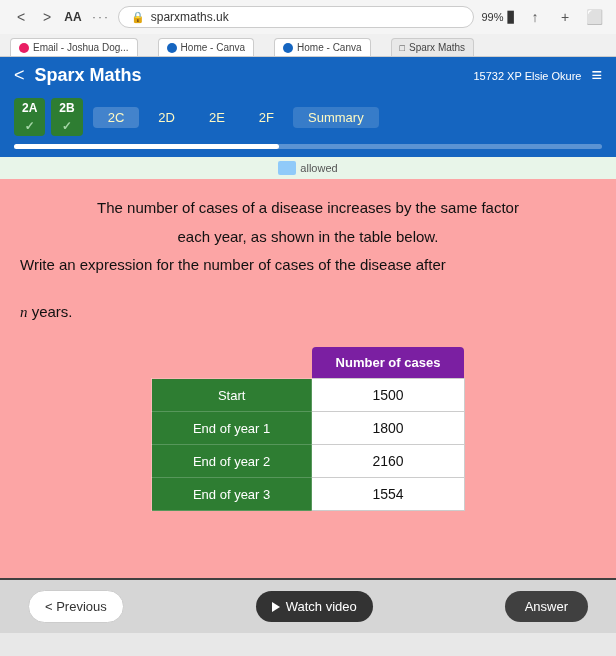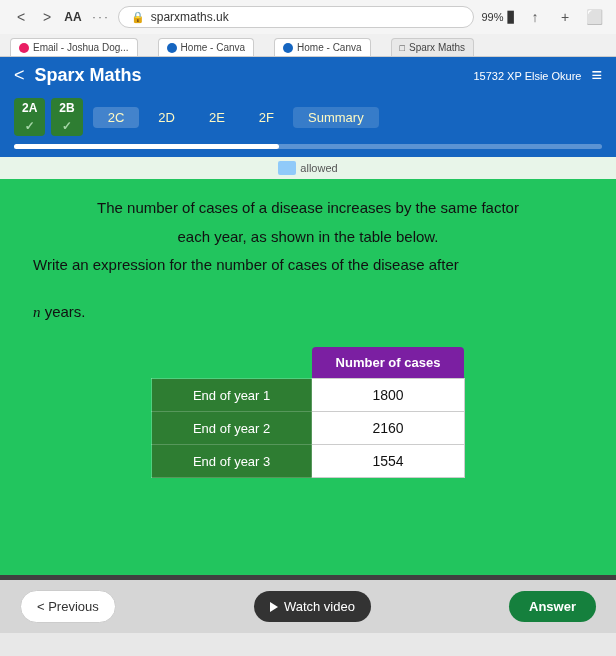--- a/index.html
+++ b/index.html
@@ -210,22 +210,22 @@
     .llm-icon {
       width: 18px; height: 14px;
       background: #90caf9;
       border-radius: 2px;
       display: inline-block;
     }
 
     
     .main-content {
       flex: 1;
-      padding: 18px 33px;
-      background: #22c55e;
+      padding: 18px 20px;
+      background: #fca5a5;
       overflow-y: auto;
     }
     .question-text {
       font-size: 15px;
       color: #111;
       text-align: center;
       line-height: 1.5;
       margin-bottom: 6px;
     }
     .expression-text {
@@ -273,22 +273,22 @@
       border: 1px solid #ccc;
       min-width: 140px;
     }
 
     
     .bottom-bar {
       background: #d6d6d6;
       display: flex;
       align-items: center;
       justify-content: space-between;
-      padding: 10px 20px;
-      border-top: 5px solid #404040;
+      padding: 10px 28px;
+      border-top: 2px solid #404040;
     }
     .prev-btn {
       background: white;
       border: 1px solid #ccc;
       border-radius: 20px;
       padding: 8px 16px;
       font-size: 13px;
       cursor: pointer;
       color: #333;
       display: flex;
@@ -308,27 +308,27 @@
       gap: 6px;
     }
     .watch-icon {
       width: 0;
       height: 0;
       border-top: 5px solid transparent;
       border-bottom: 5px solid transparent;
       border-left: 8px solid white;
     }
     .answer-btn {
-      background: #15803d;
+      background: #404040;
       color: white;
       border: none;
       border-radius: 20px;
       padding: 8px 20px;
       font-size: 13px;
-      font-weight: bold;
+      font-weight: normal;
       cursor: pointer;
     }
   </style>
 </head>
 <body>
 
 <div class="browser-chrome">
   <div class="browser-toolbar">
     <div class="nav-buttons">
       <button class="nav-btn">&lt;</button>
@@ -421,20 +421,24 @@
 
     <div class="table-wrapper">
       <table class="data-table">
         <thead>
           <tr>
             <th style="background:transparent;border:none;padding:0;"></th>
             <th class="table-header-cell">Number of cases</th>
           </tr>
         </thead>
         <tbody>
+          <tr>
+            <td class="row-label-cell">Start</td>
+            <td class="row-value-cell">1500</td>
+          </tr>
           <tr>
             <td class="row-label-cell">End of year 1</td>
             <td class="row-value-cell">1800</td>
           </tr>
           <tr>
             <td class="row-label-cell">End of year 2</td>
             <td class="row-value-cell">2160</td>
           </tr>
           <tr>
             <td class="row-label-cell">End of year 3</td>

